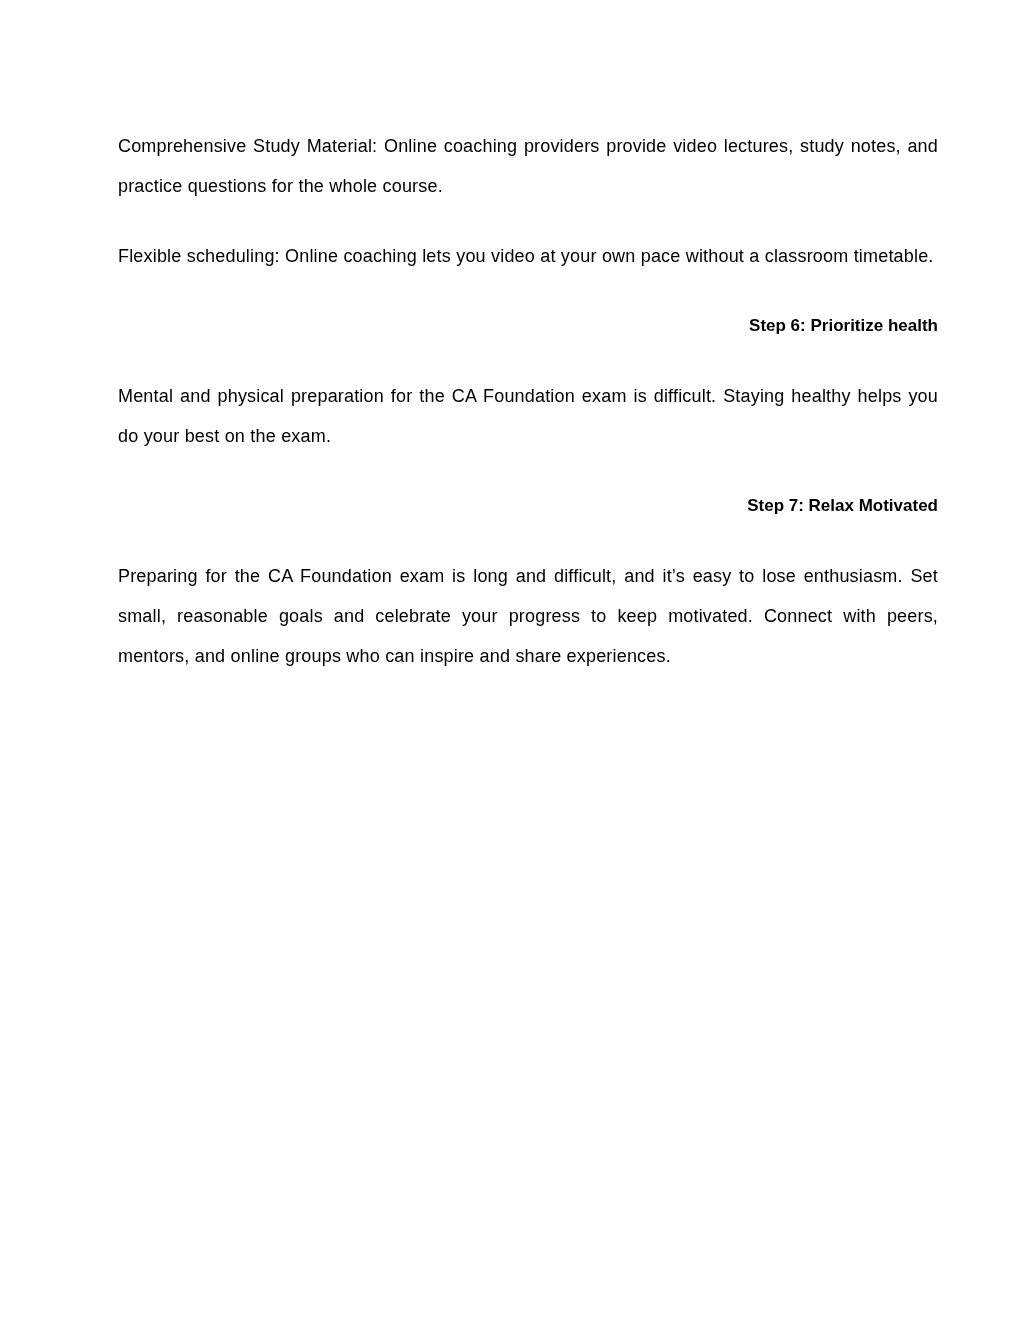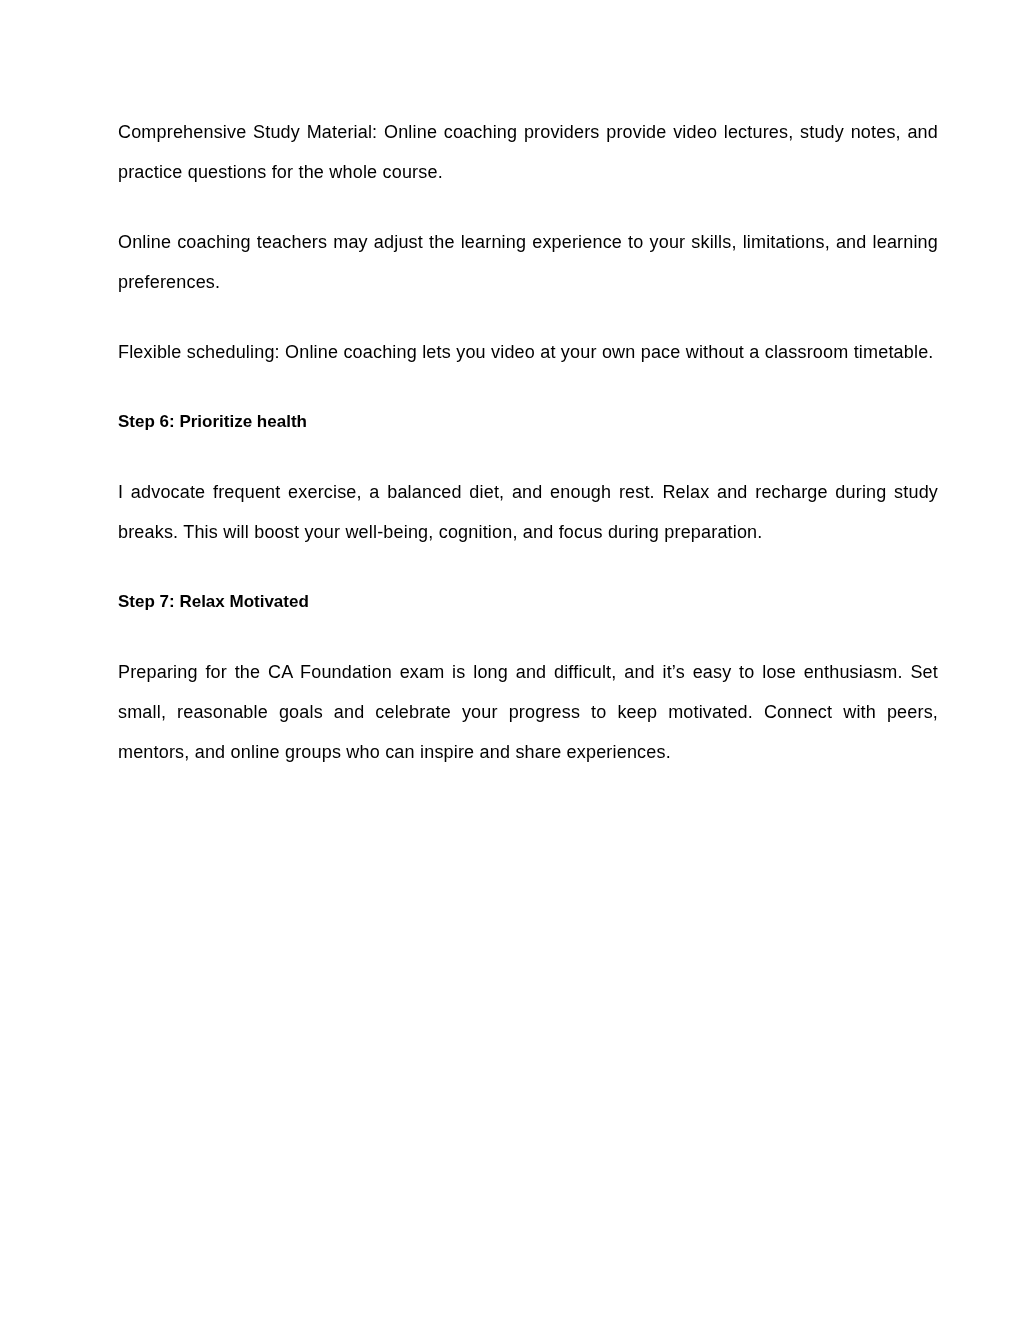--- a/index.html
+++ b/index.html
@@ -17,53 +17,52 @@
     width: 1024px;
     height: 1325px;
     margin: 0 auto;
     background: #ffffff;
     box-sizing: border-box;
     overflow: hidden;
   }
   .content {
     position: absolute;
     left: 118px;
-    top: 112px;
+    top: 126px;
     width: 820px;
   }
   .para {
     font-size: 18px;
     line-height: 40px;
     text-align: justify;
     text-justify: inter-word;
     margin: 0 0 30px 0;
     color: #000000;
     letter-spacing: 0.01em;
     word-spacing: 0.005em;
     -webkit-font-smoothing: antialiased;
   }
   .para:last-child {
     margin-bottom: 0;
   }
   .heading {
     font-size: 17px;
     line-height: 40px;
     font-weight: bold;
-    text-align: left;
+    text-align: right;
     margin: 0 0 30px 0;
     color: #000000;
   }
   
 </style>
 </head>
 <body>
 
 <div class="page">
   <div class="content">
       <p class="para">Comprehensive Study Material: Online coaching providers provide video lectures, study notes, and practice questions for the whole course.</p>
-      <p class="para">Online coaching teachers may adjust the learning experience to your skills, limitations, and learning preferences.</p>
       <p class="para">Flexible scheduling: Online coaching lets you video at your own pace without a classroom timetable.</p>
       <p class="heading">Step 6: Prioritize health</p>
-      <p class="para">I advocate frequent exercise, a balanced diet, and enough rest. Relax and recharge during study breaks. This will boost your well-being, cognition, and focus during preparation.</p>
+      <p class="para">Mental and physical preparation for the CA Foundation exam is difficult. Staying healthy helps you do your best on the exam.</p>
       <p class="heading">Step 7: Relax Motivated</p>
       <p class="para">Preparing for the CA Foundation exam is long and difficult, and it’s easy to lose enthusiasm. Set small, reasonable goals and celebrate your progress to keep motivated. Connect with peers, mentors, and online groups who can inspire and share experiences.</p>
     </div>
 </div>
 
 </body></html>

